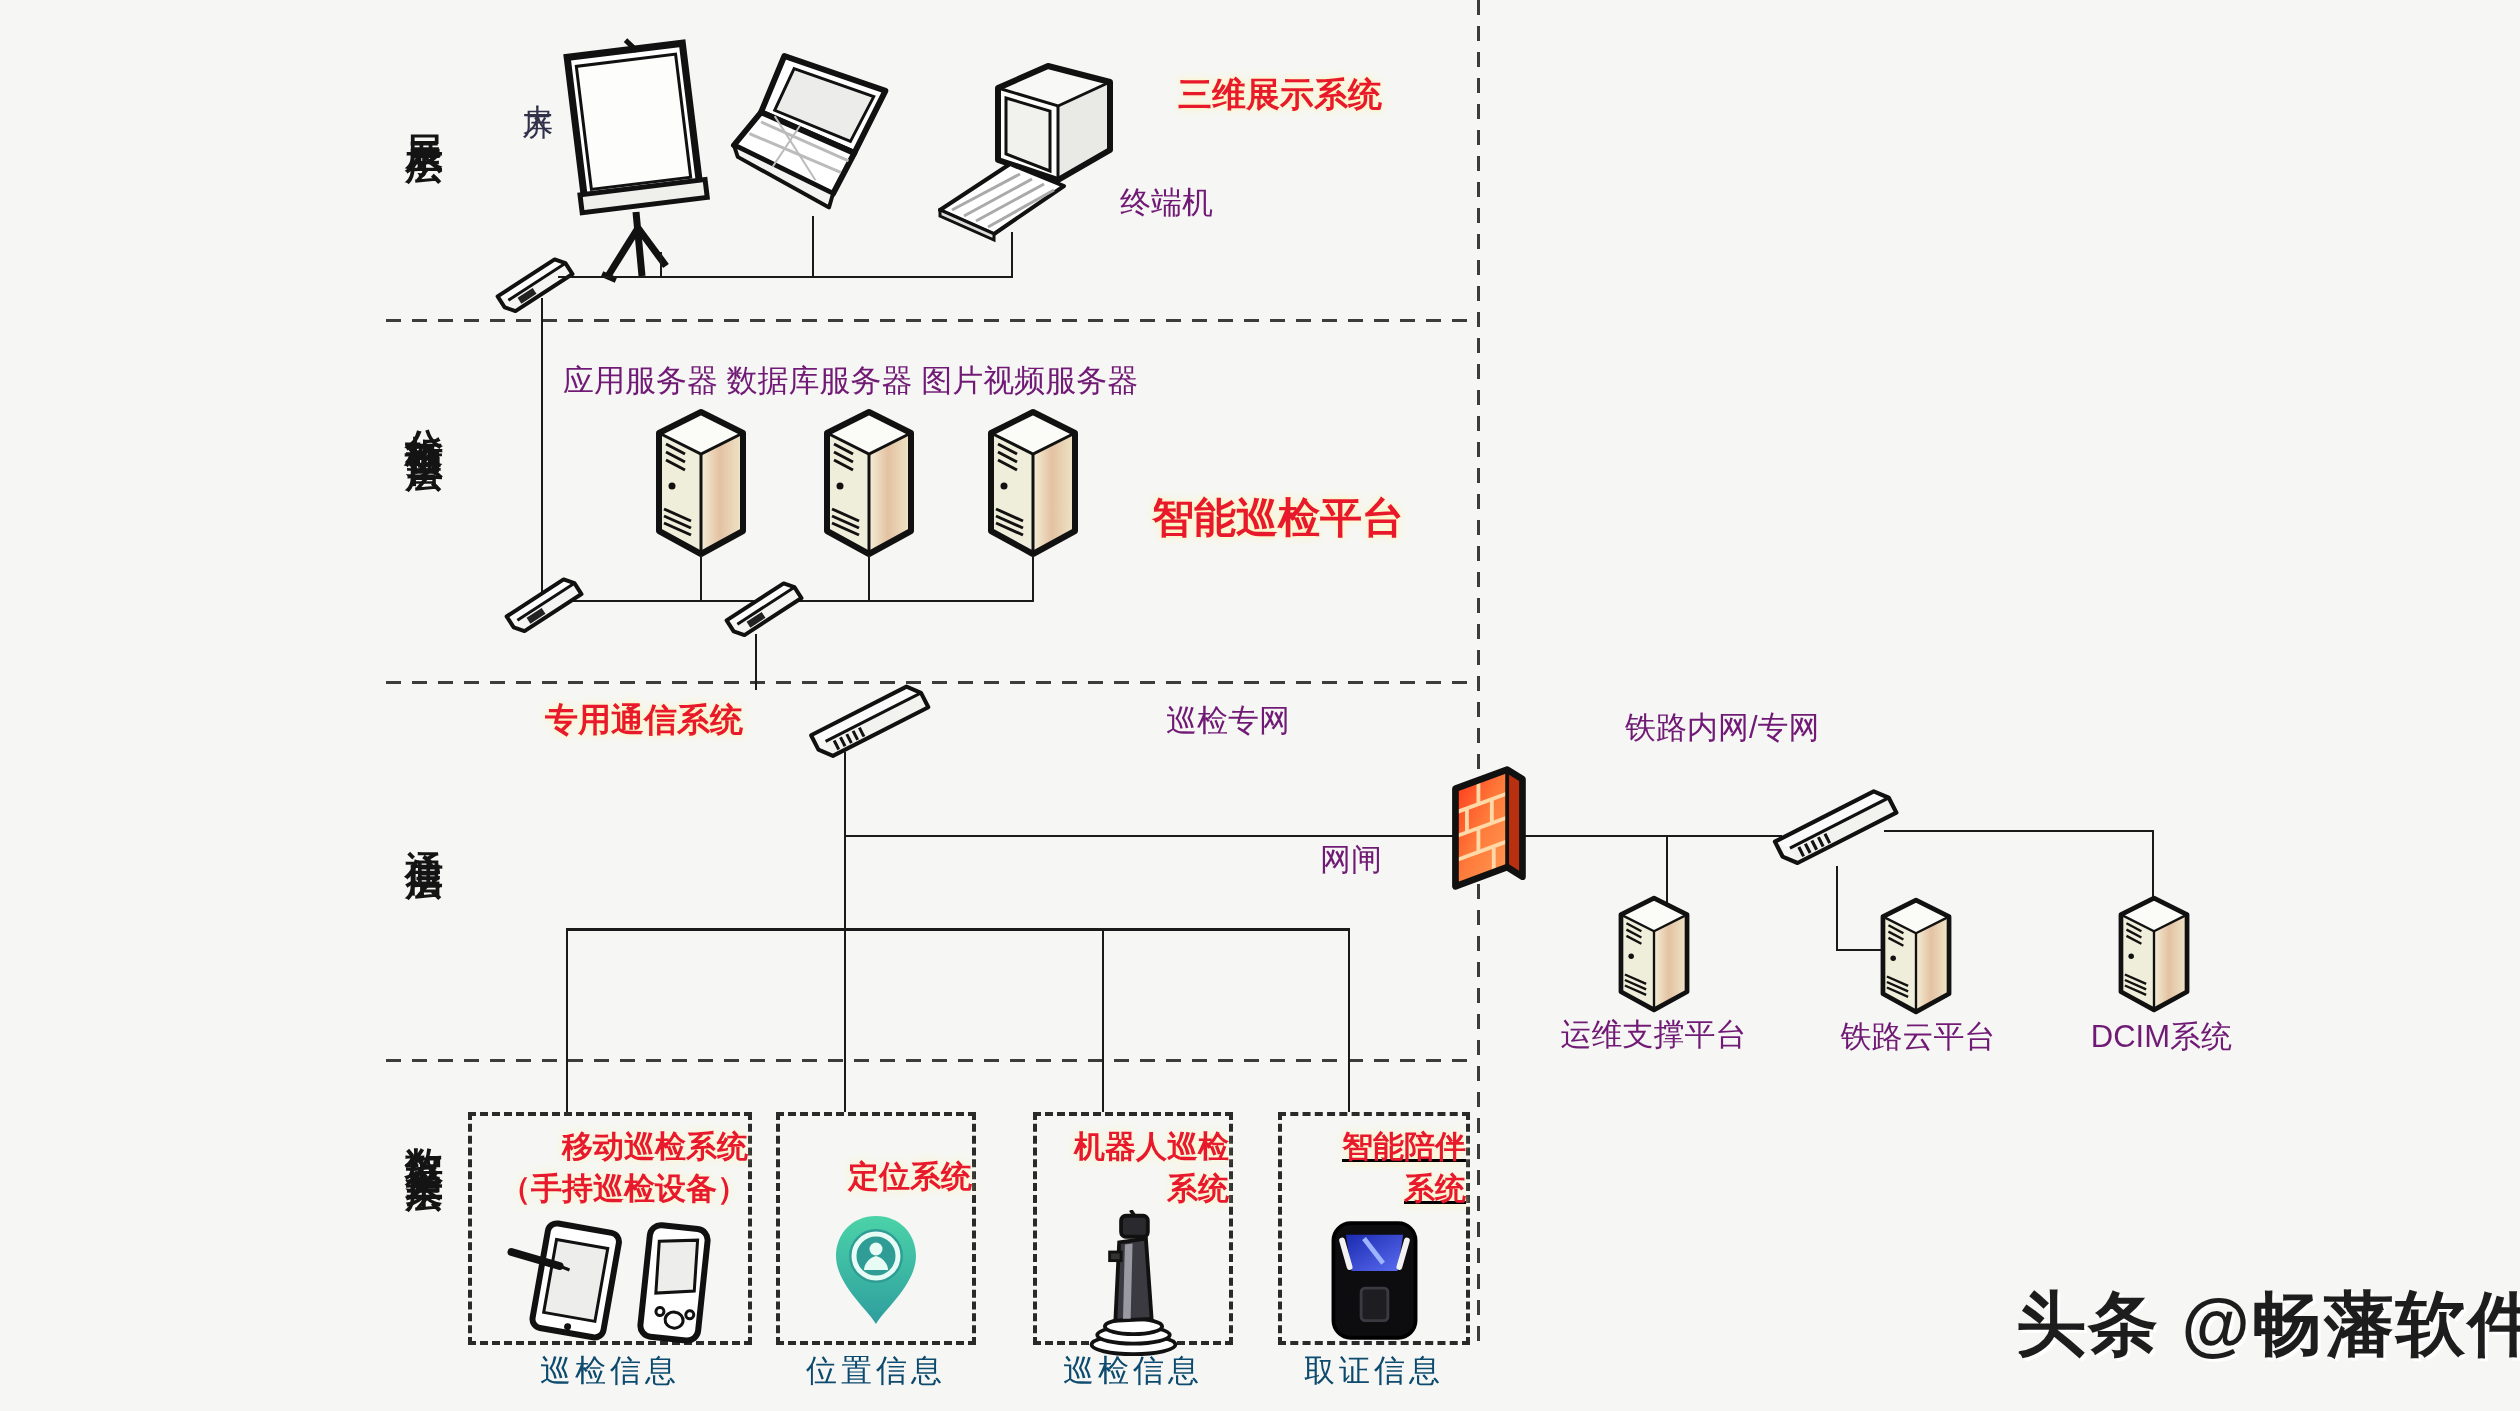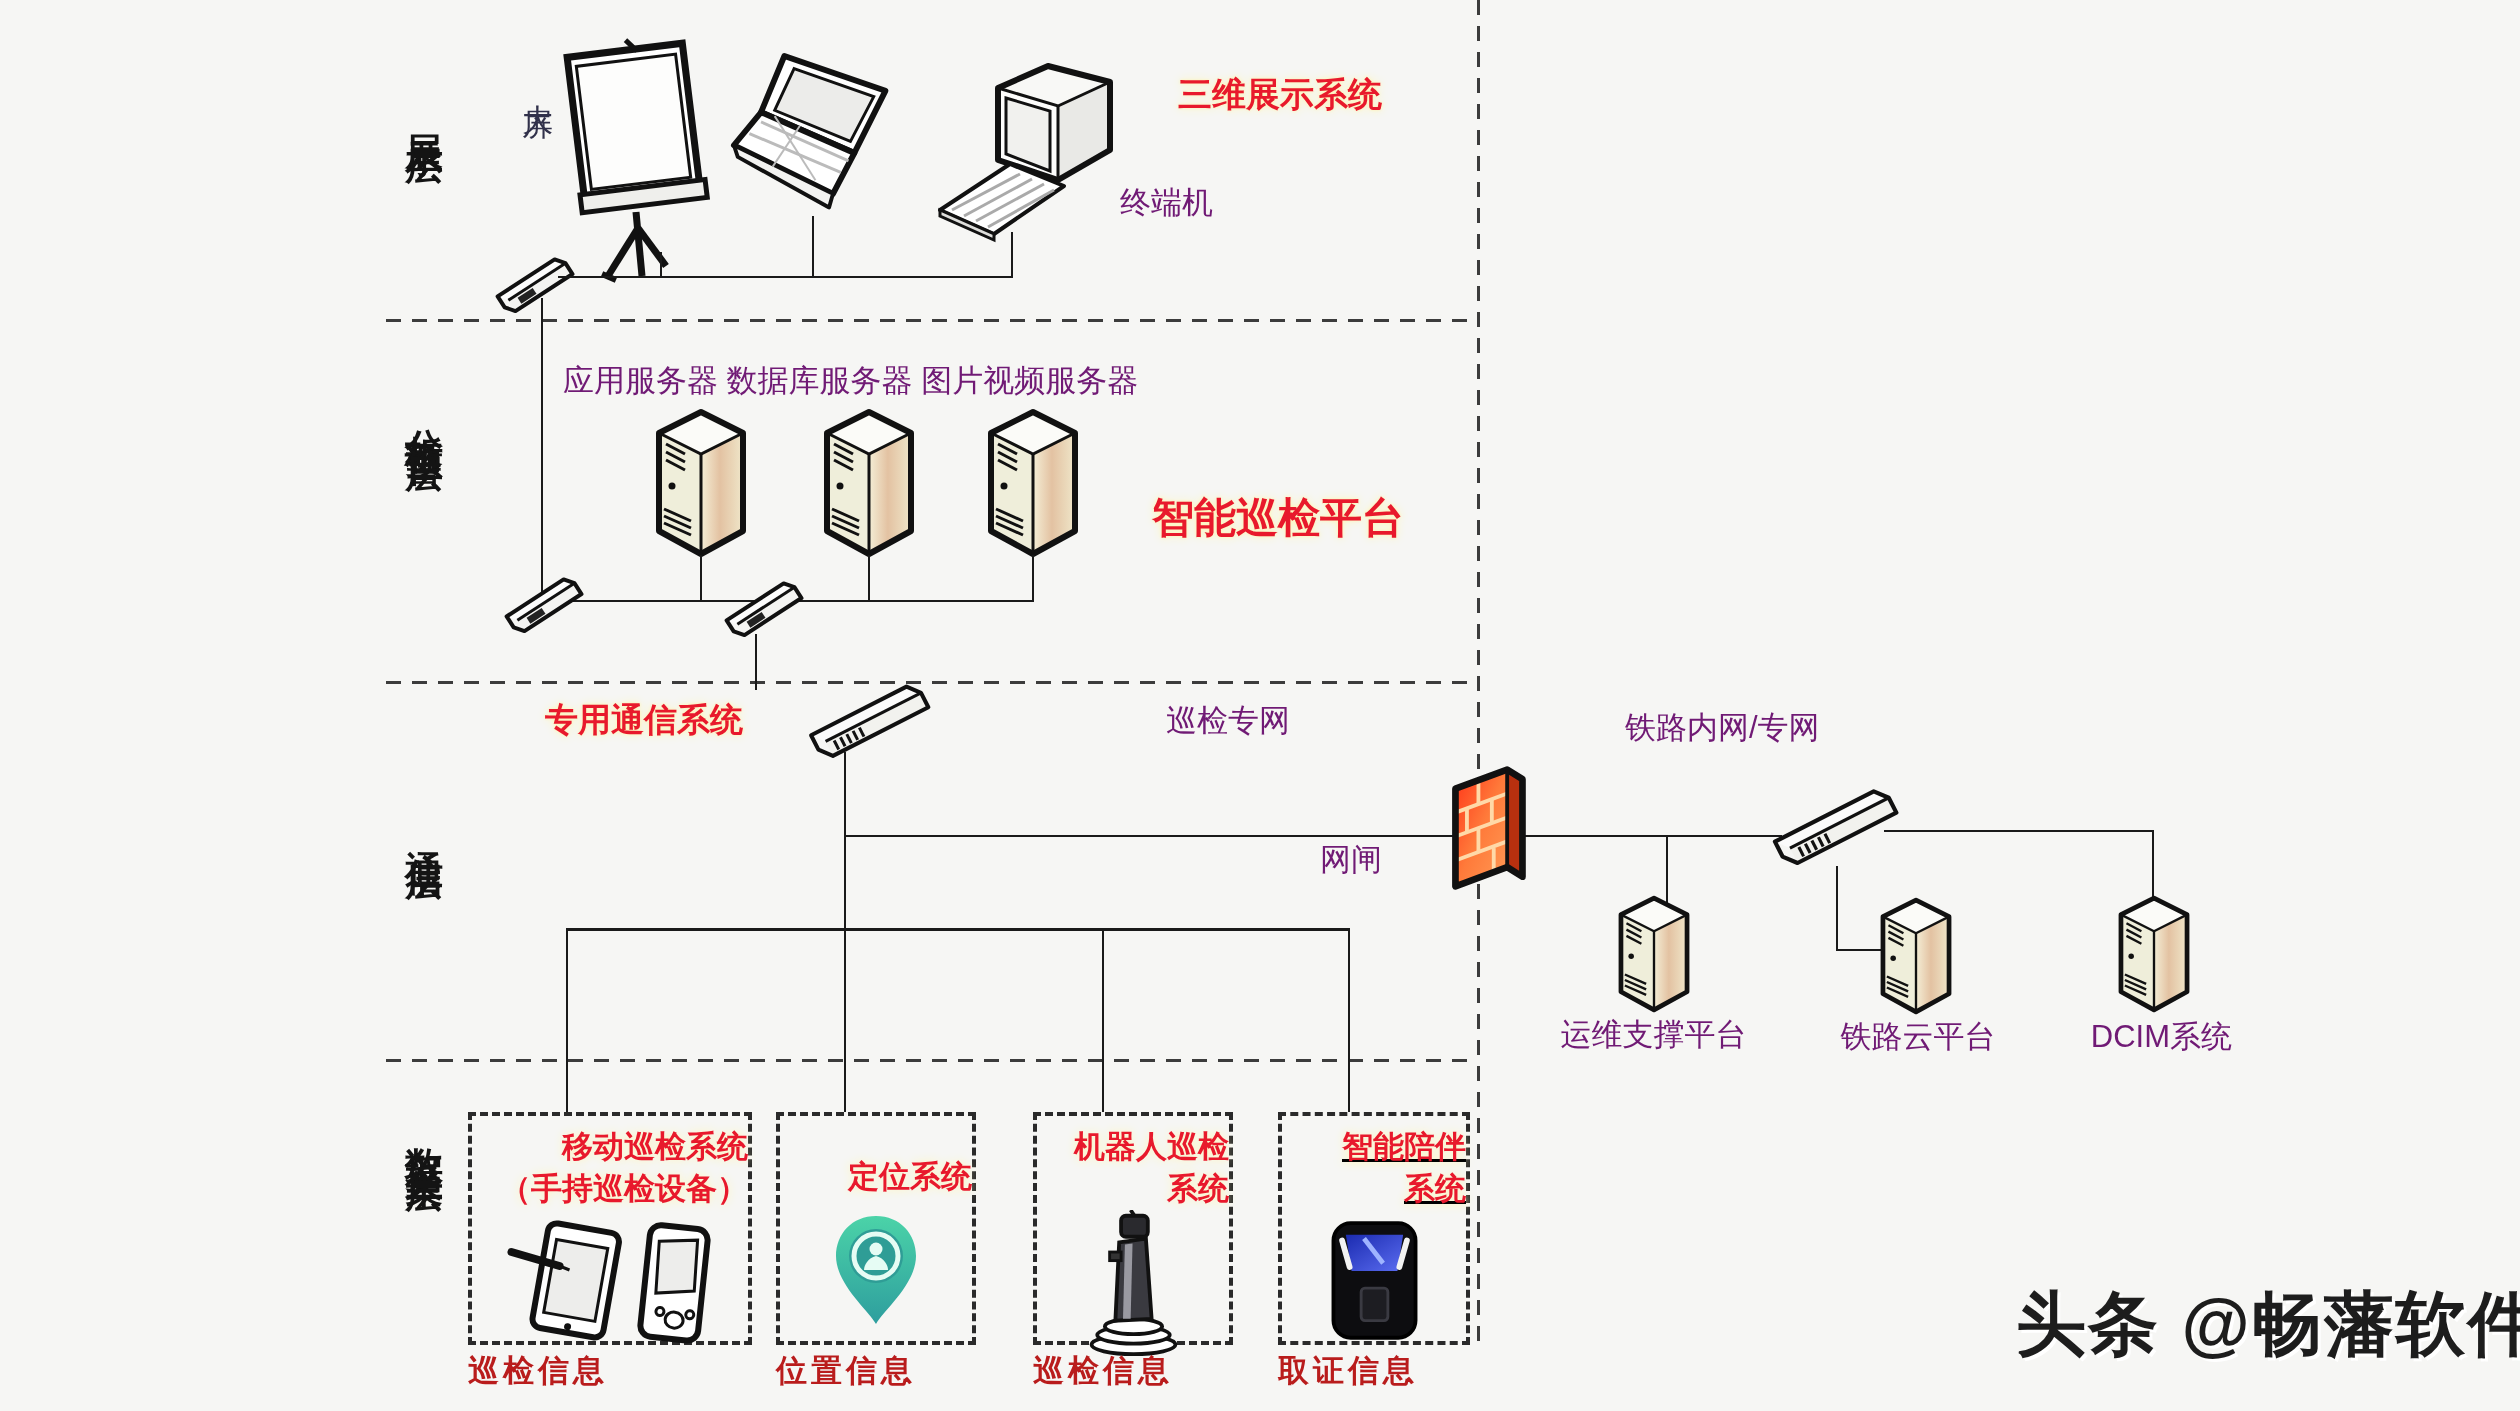--- a/index.html
+++ b/index.html
@@ -13,22 +13,22 @@
     background:repeating-linear-gradient(90deg,#3c3c3c 0 15px,transparent 15px 26px);}
   .dash-v{position:absolute;width:3px;
     background:repeating-linear-gradient(180deg,#3c3c3c 0 15px,transparent 15px 26px);}
   
   .vtext{position:absolute;writing-mode:vertical-rl;text-orientation:upright;}
   .layer-label{font-size:38px;font-weight:800;color:#141414;letter-spacing:7px;}
   .small-vlabel{font-size:31px;color:#31314a;letter-spacing:6px;}
   .lbl{position:absolute;font-size:31px;color:#701a75;white-space:nowrap;}
   .red{position:absolute;font-size:33px;font-weight:800;color:#e8192c;white-space:nowrap;
        text-shadow:0 0 10px #fdf6b8,0 0 3px #fff3ae;}
-  .blue{position:absolute;font-size:31px;font-weight:700;color:#b91c1c;letter-spacing:4px;
-        white-space:nowrap;text-align:left;}
+  .blue{position:absolute;font-size:31px;font-weight:400;color:#0c4a6e;letter-spacing:4px;
+        white-space:nowrap;text-align:center;}
   .watermark{position:absolute;font-size:70px;font-weight:800;color:#1d1d1d;
         letter-spacing:2px;white-space:nowrap;text-shadow:3px 3px 0 #ffffff;}
   
   .cbox{position:absolute;border:4px dashed #2a2a2a;box-sizing:border-box;text-align:right;}
   .cbox .t1{margin-top:10px;font-size:31px;font-weight:800;color:#e8192c;
         text-shadow:0 0 10px #fdf6b8;}
   .cbox .t2{font-size:31px;font-weight:800;color:#e8192c;text-shadow:0 0 10px #fdf6b8;}
   .icon{position:absolute;}
   .icon-row{display:flex;justify-content:center;align-items:flex-end;gap:4px;}
 </style>

